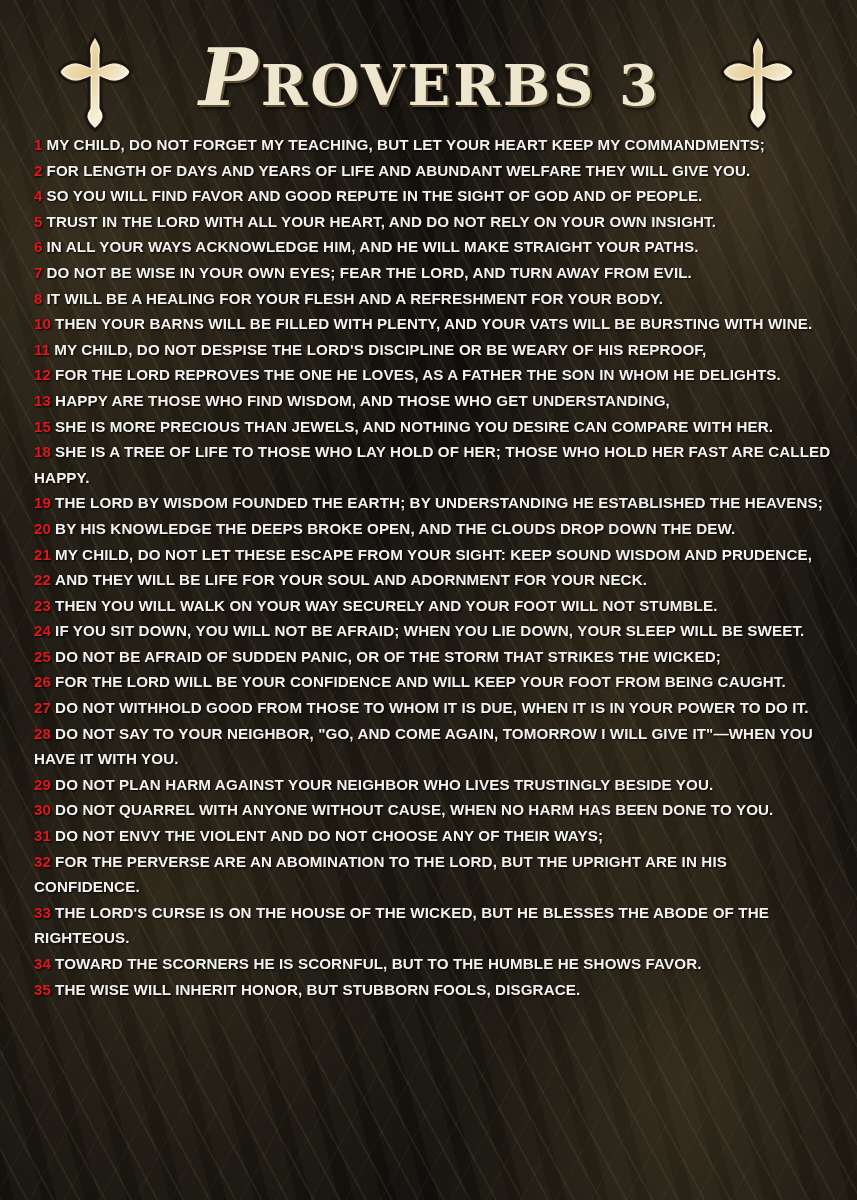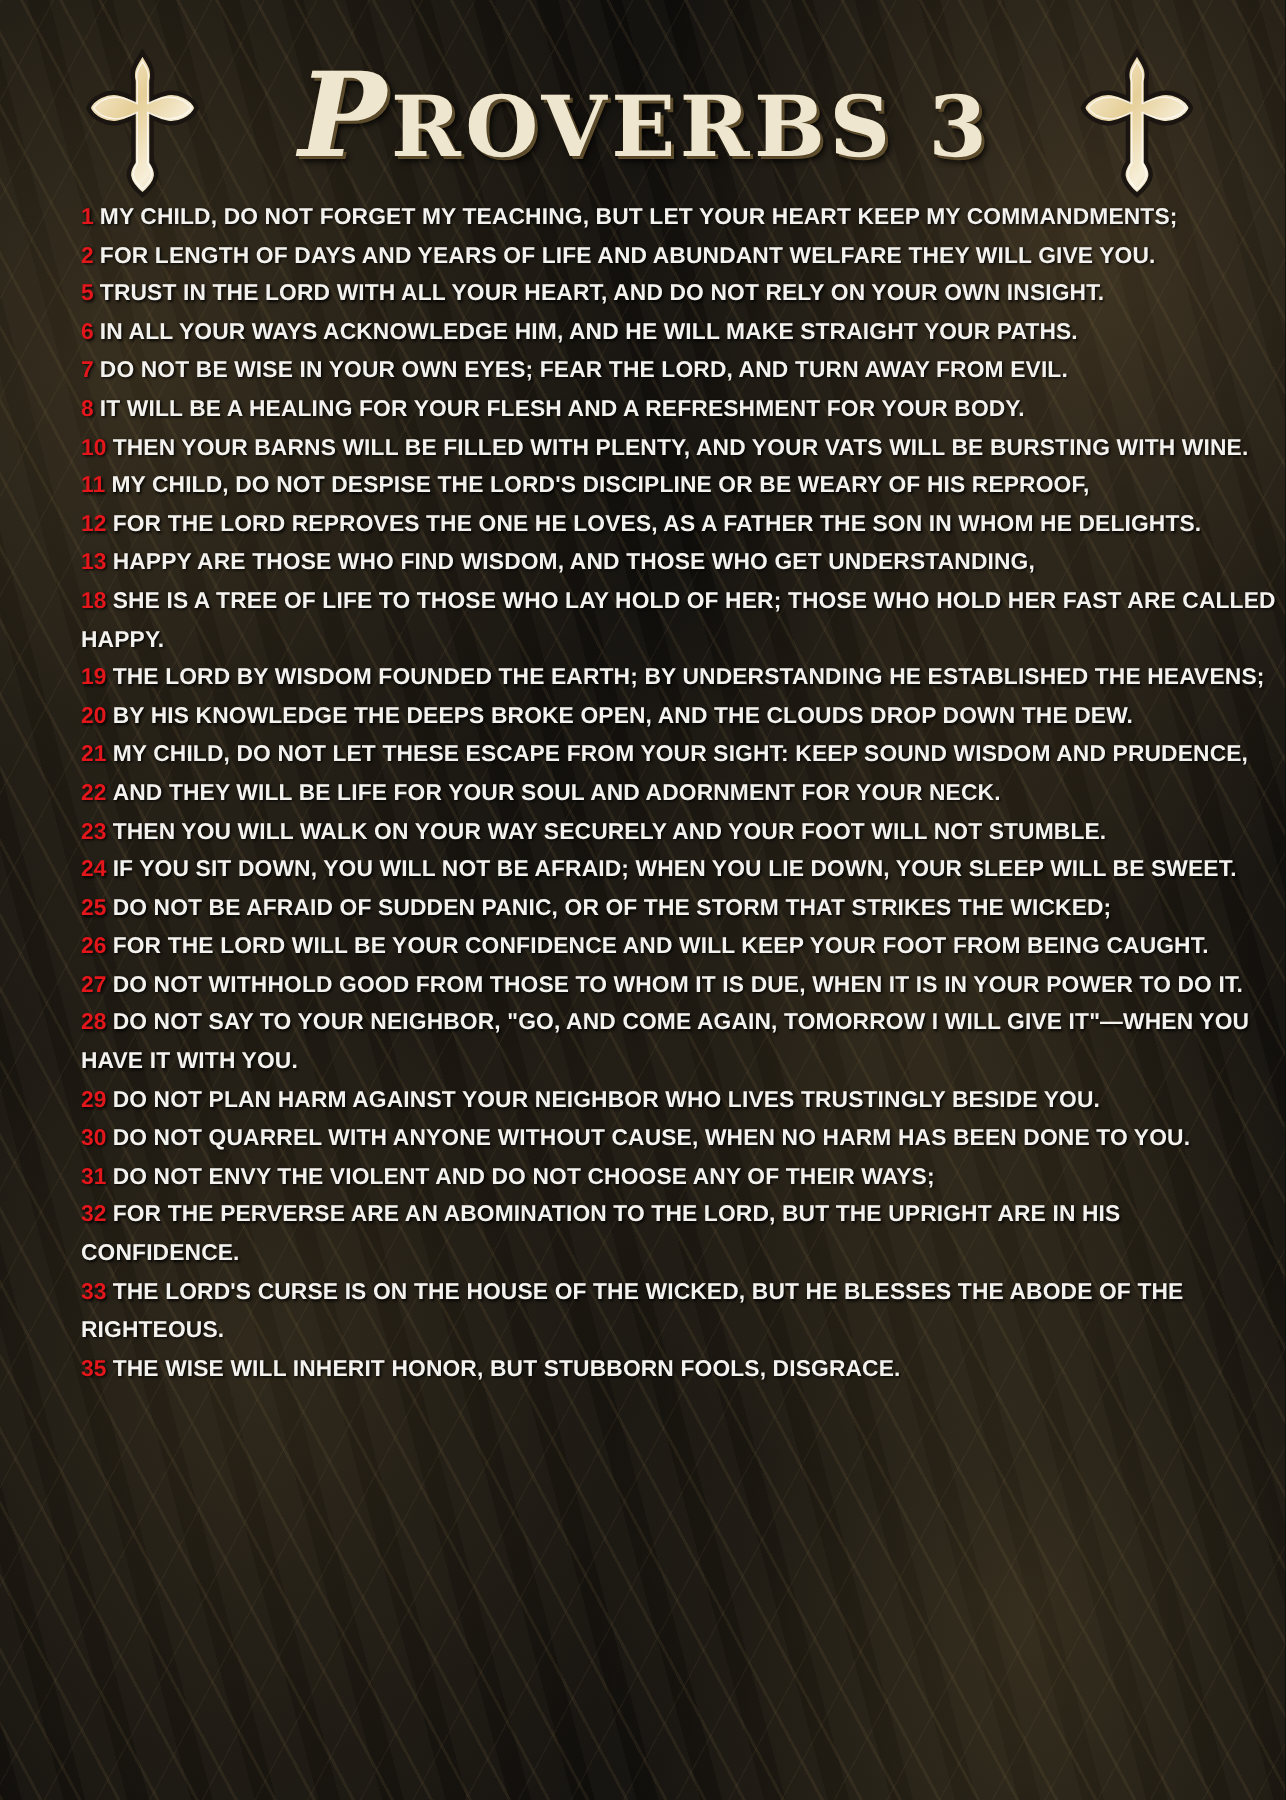--- a/index.html
+++ b/index.html
@@ -35,21 +35,20 @@
     color: #efe6cf;
     text-shadow: 0 0 1px #3a2e18, 2px 2px 0 #5e4d2c, 3px 3px 4px rgba(0,0,0,0.9);
   }
   .title .cap { font-size: 78px; font-style: italic; }
   .verses {
     position: absolute; left: 34px; top: 132px; width: 800px;
     font-family: "Liberation Sans", sans-serif; font-weight: bold;
     font-size: 15.2px; line-height: 25.6px; letter-spacing: 0.1px;
     color: #f4f2ee; text-transform: uppercase;
     text-shadow: 1px 1px 2px rgba(0,0,0,0.95);
-    margin-left: 20px;
   }
   .verse { margin: 0; }
   .num { color: #e3161b; margin-right: 4px; }
 </style>
 </head>
 <body>
 
 <div class="poster">
 
   <div class="header">
@@ -70,39 +69,42 @@
 
     <svg class="cross right" viewBox="0 0 76 100">
       <path d="M38 3 C42 10 46 14 44 22 L44 34 C52 30 58 28 66 32 C70 34 73 37 74 40 C73 43 70 46 66 48 C58 52 52 50 44 46 L44 76 C48 82 50 88 38 98 C26 88 28 82 32 76 L32 46 C24 50 18 52 10 48 C6 46 3 43 2 40 C3 37 6 34 10 32 C18 28 24 30 32 34 L32 22 C30 14 34 10 38 3 Z" fill="url(#gold1)" stroke="#1a1510" stroke-width="3"></path>
       <path d="M38 9 C41 14 43 17 41.5 23 L41.5 37 C50 33 57 31 65 35 C68 37 70 39 70.5 40 C70 41 68 43 65 45 C57 49 50 47 41.5 43 L41.5 77 C45 82 46 87 38 94 C30 87 31 82 34.5 77 L34.5 43 C26 47 19 49 11 45 C8 43 6 41 5.5 40 C6 39 8 37 11 35 C19 31 26 33 34.5 37 L34.5 23 C33 17 35 14 38 9 Z" fill="none" stroke="#ffffff" stroke-width="1" opacity="0.7"></path>
     </svg>
   </div>
 
   <div class="verses" id="verse-list">
       <p class="verse"><span class="num">1</span><span class="vtext">My child, do not forget my teaching, but let your heart keep my commandments;</span></p>
       <p class="verse"><span class="num">2</span><span class="vtext">for length of days and years of life and abundant welfare they will give you.</span></p>
+      <p class="verse"><span class="num">4</span><span class="vtext">So you will find favor and good repute in the sight of God and of people.</span></p>
       <p class="verse"><span class="num">5</span><span class="vtext">Trust in the LORD with all your heart, and do not rely on your own insight.</span></p>
       <p class="verse"><span class="num">6</span><span class="vtext">In all your ways acknowledge him, and he will make straight your paths.</span></p>
       <p class="verse"><span class="num">7</span><span class="vtext">Do not be wise in your own eyes; fear the LORD, and turn away from evil.</span></p>
       <p class="verse"><span class="num">8</span><span class="vtext">It will be a healing for your flesh and a refreshment for your body.</span></p>
       <p class="verse"><span class="num">10</span><span class="vtext">then your barns will be filled with plenty, and your vats will be bursting with wine.</span></p>
       <p class="verse"><span class="num">11</span><span class="vtext">My child, do not despise the LORD's discipline or be weary of his reproof,</span></p>
       <p class="verse"><span class="num">12</span><span class="vtext">for the LORD reproves the one he loves, as a father the son in whom he delights.</span></p>
       <p class="verse"><span class="num">13</span><span class="vtext">Happy are those who find wisdom, and those who get understanding,</span></p>
+      <p class="verse"><span class="num">15</span><span class="vtext">She is more precious than jewels, and nothing you desire can compare with her.</span></p>
       <p class="verse"><span class="num">18</span><span class="vtext">She is a tree of life to those who lay hold of her; those who hold her fast are called happy.</span></p>
       <p class="verse"><span class="num">19</span><span class="vtext">The LORD by wisdom founded the earth; by understanding he established the heavens;</span></p>
       <p class="verse"><span class="num">20</span><span class="vtext">by his knowledge the deeps broke open, and the clouds drop down the dew.</span></p>
       <p class="verse"><span class="num">21</span><span class="vtext">My child, do not let these escape from your sight: keep sound wisdom and prudence,</span></p>
       <p class="verse"><span class="num">22</span><span class="vtext">and they will be life for your soul and adornment for your neck.</span></p>
       <p class="verse"><span class="num">23</span><span class="vtext">Then you will walk on your way securely and your foot will not stumble.</span></p>
       <p class="verse"><span class="num">24</span><span class="vtext">If you sit down, you will not be afraid; when you lie down, your sleep will be sweet.</span></p>
       <p class="verse"><span class="num">25</span><span class="vtext">Do not be afraid of sudden panic, or of the storm that strikes the wicked;</span></p>
       <p class="verse"><span class="num">26</span><span class="vtext">for the LORD will be your confidence and will keep your foot from being caught.</span></p>
       <p class="verse"><span class="num">27</span><span class="vtext">Do not withhold good from those to whom it is due, when it is in your power to do it.</span></p>
       <p class="verse"><span class="num">28</span><span class="vtext">Do not say to your neighbor, "Go, and come again, tomorrow I will give it"—when you have it with you.</span></p>
       <p class="verse"><span class="num">29</span><span class="vtext">Do not plan harm against your neighbor who lives trustingly beside you.</span></p>
       <p class="verse"><span class="num">30</span><span class="vtext">Do not quarrel with anyone without cause, when no harm has been done to you.</span></p>
       <p class="verse"><span class="num">31</span><span class="vtext">Do not envy the violent and do not choose any of their ways;</span></p>
       <p class="verse"><span class="num">32</span><span class="vtext">for the perverse are an abomination to the LORD, but the upright are in his confidence.</span></p>
       <p class="verse"><span class="num">33</span><span class="vtext">The LORD's curse is on the house of the wicked, but he blesses the abode of the righteous.</span></p>
+      <p class="verse"><span class="num">34</span><span class="vtext">Toward the scorners he is scornful, but to the humble he shows favor.</span></p>
       <p class="verse"><span class="num">35</span><span class="vtext">The wise will inherit honor, but stubborn fools, disgrace.</span></p>
     </div>
 </div>
 
 </body></html>

